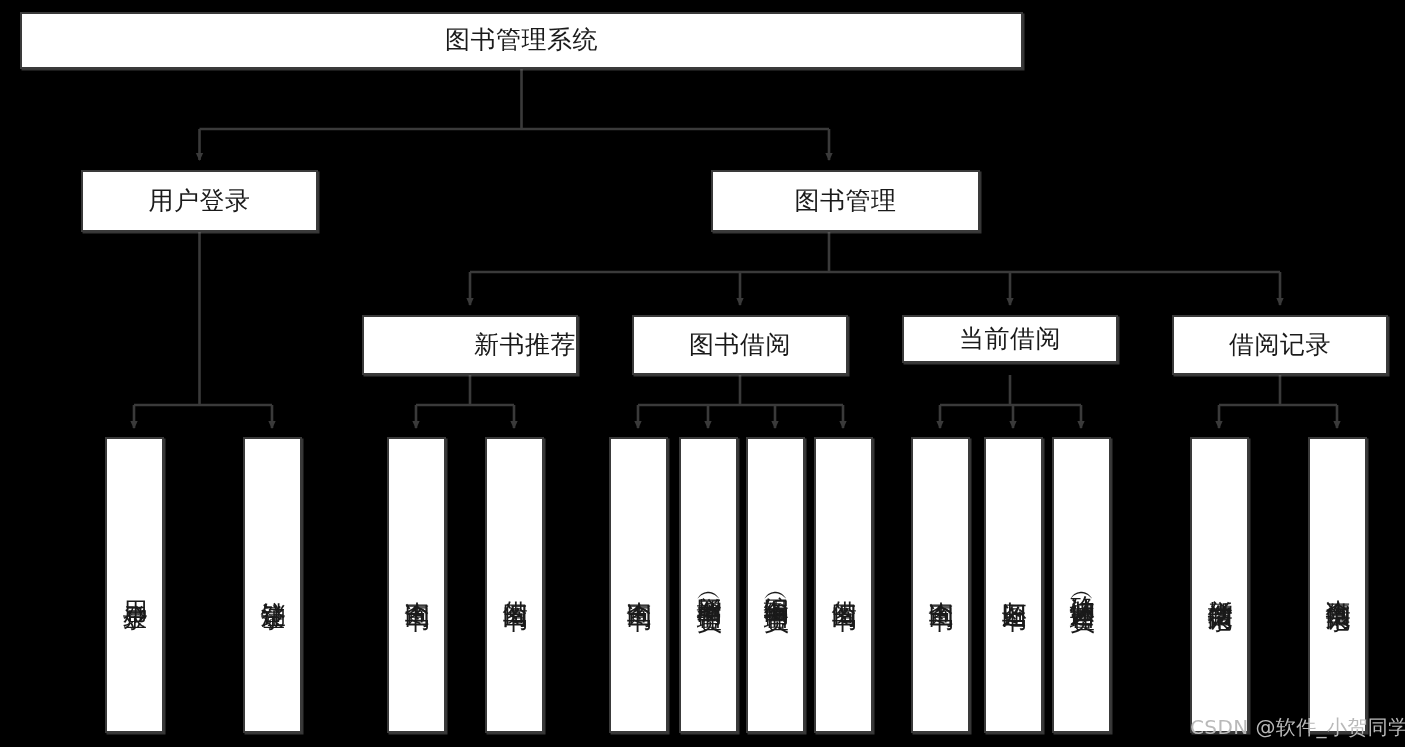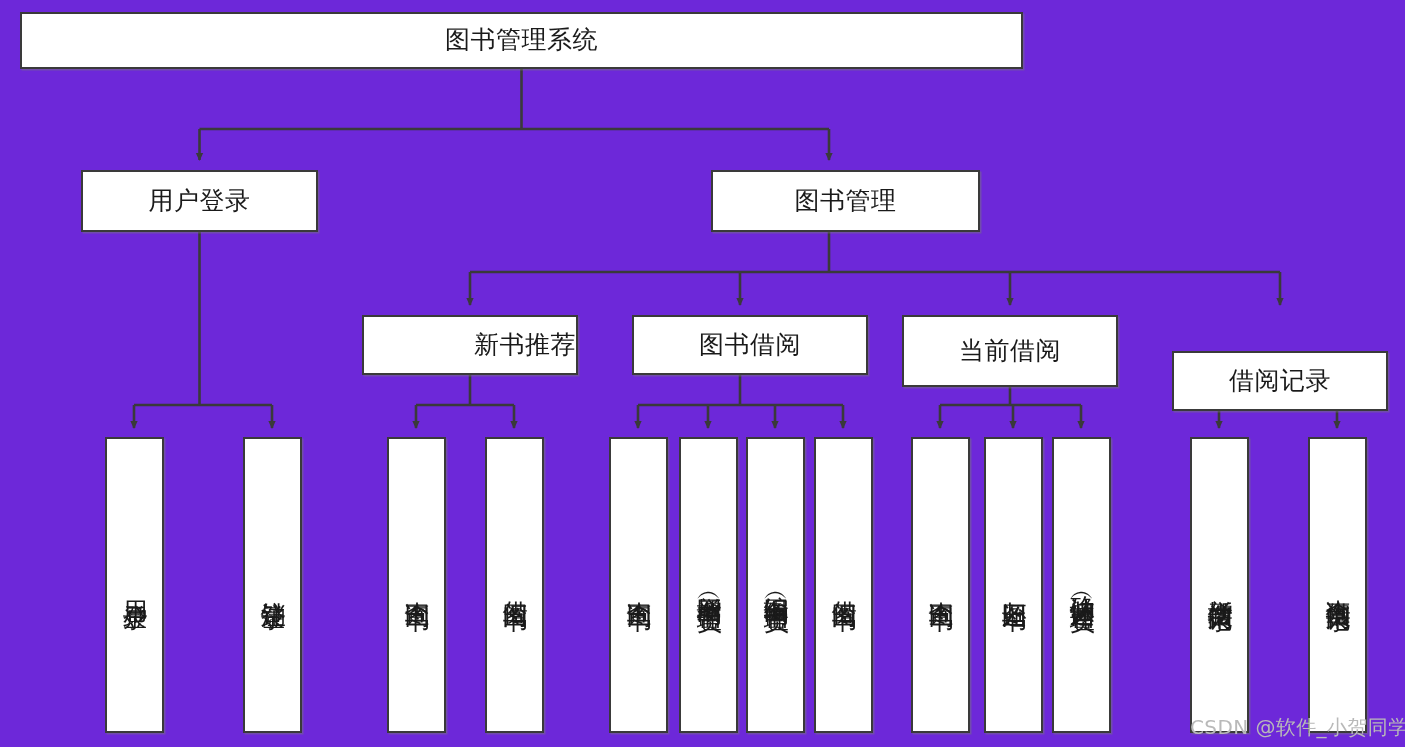--- a/index.html
+++ b/index.html
@@ -7,21 +7,21 @@
     padding: 0;
     background: #ffffff;
   }
   body {
     font-family: "DejaVu Sans", "Liberation Sans", sans-serif;
   }
   #canvas {
     position: relative;
     width: 1405px;
     height: 747px;
-    background: #6d28d9;
+    background: #000000;
     overflow: hidden;
   }
   svg.edges {
     position: absolute;
     left: 0;
     top: 0;
     width: 1405px;
     height: 747px;
     pointer-events: none;
   }
@@ -130,27 +130,27 @@
   <div class="node horizontal" style="left: 81px; top: 170px; width: 237px; height: 62px;">
     <span class="label">用户登录</span>
   </div>
   <div class="node horizontal" style="left: 711px; top: 170px; width: 269px; height: 62px;">
     <span class="label">图书管理</span>
   </div>
 
   <div class="node horizontal" style="left: 362px; top: 315px; width: 216px; height: 60px; justify-content: flex-end;">
     <span class="label">新书推荐</span>
   </div>
-  <div class="node horizontal" style="left: 632px; top: 315px; width: 236px; height: 60px;">
+  <div class="node horizontal" style="left: 632px; top: 315px; width: 216px; height: 60px;">
     <span class="label">图书借阅</span>
   </div>
-  <div class="node horizontal" style="left: 902px; top: 315px; width: 216px; height: 72px;">
+  <div class="node horizontal" style="left: 902px; top: 315px; width: 216px; height: 48px;">
     <span class="label">当前借阅</span>
   </div>
-  <div class="node horizontal" style="left: 1172px; top: 315px; width: 216px; height: 60px; margin-top: 36px;">
+  <div class="node horizontal" style="left: 1172px; top: 315px; width: 216px; height: 60px;">
     <span class="label">借阅记录</span>
   </div>
 
   <div class="node vertical" style="left: 105px; top: 437px; width: 59px; height: 296px;">
     <span class="label">用户登录</span>
   </div>
   <div class="node vertical" style="left: 243px; top: 437px; width: 59px; height: 296px;">
     <span class="label">注销登录</span>
   </div>
   <div class="node vertical" style="left: 387px; top: 437px; width: 59px; height: 296px;">

